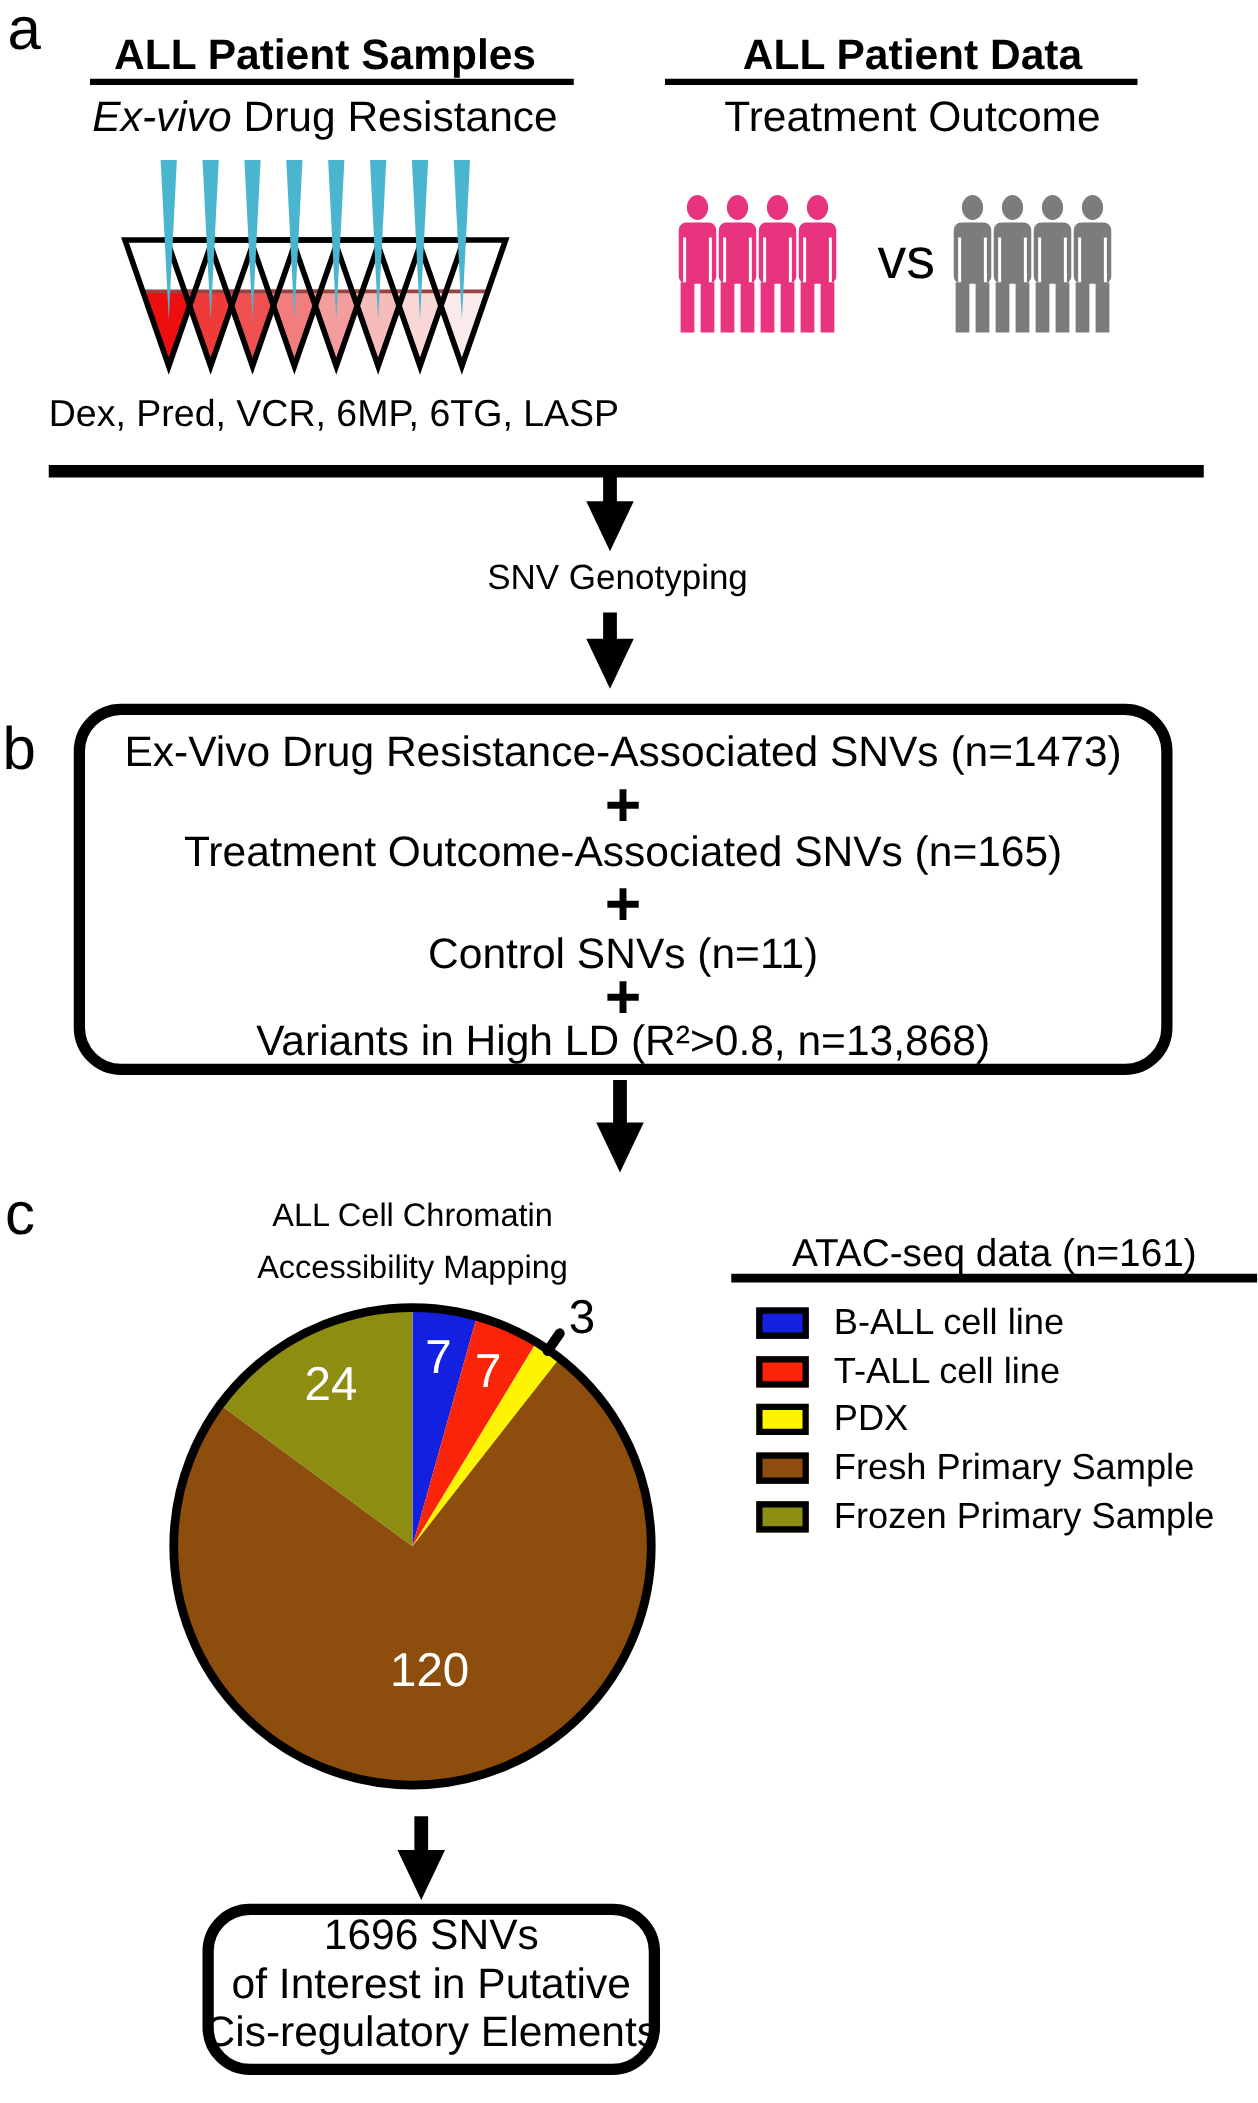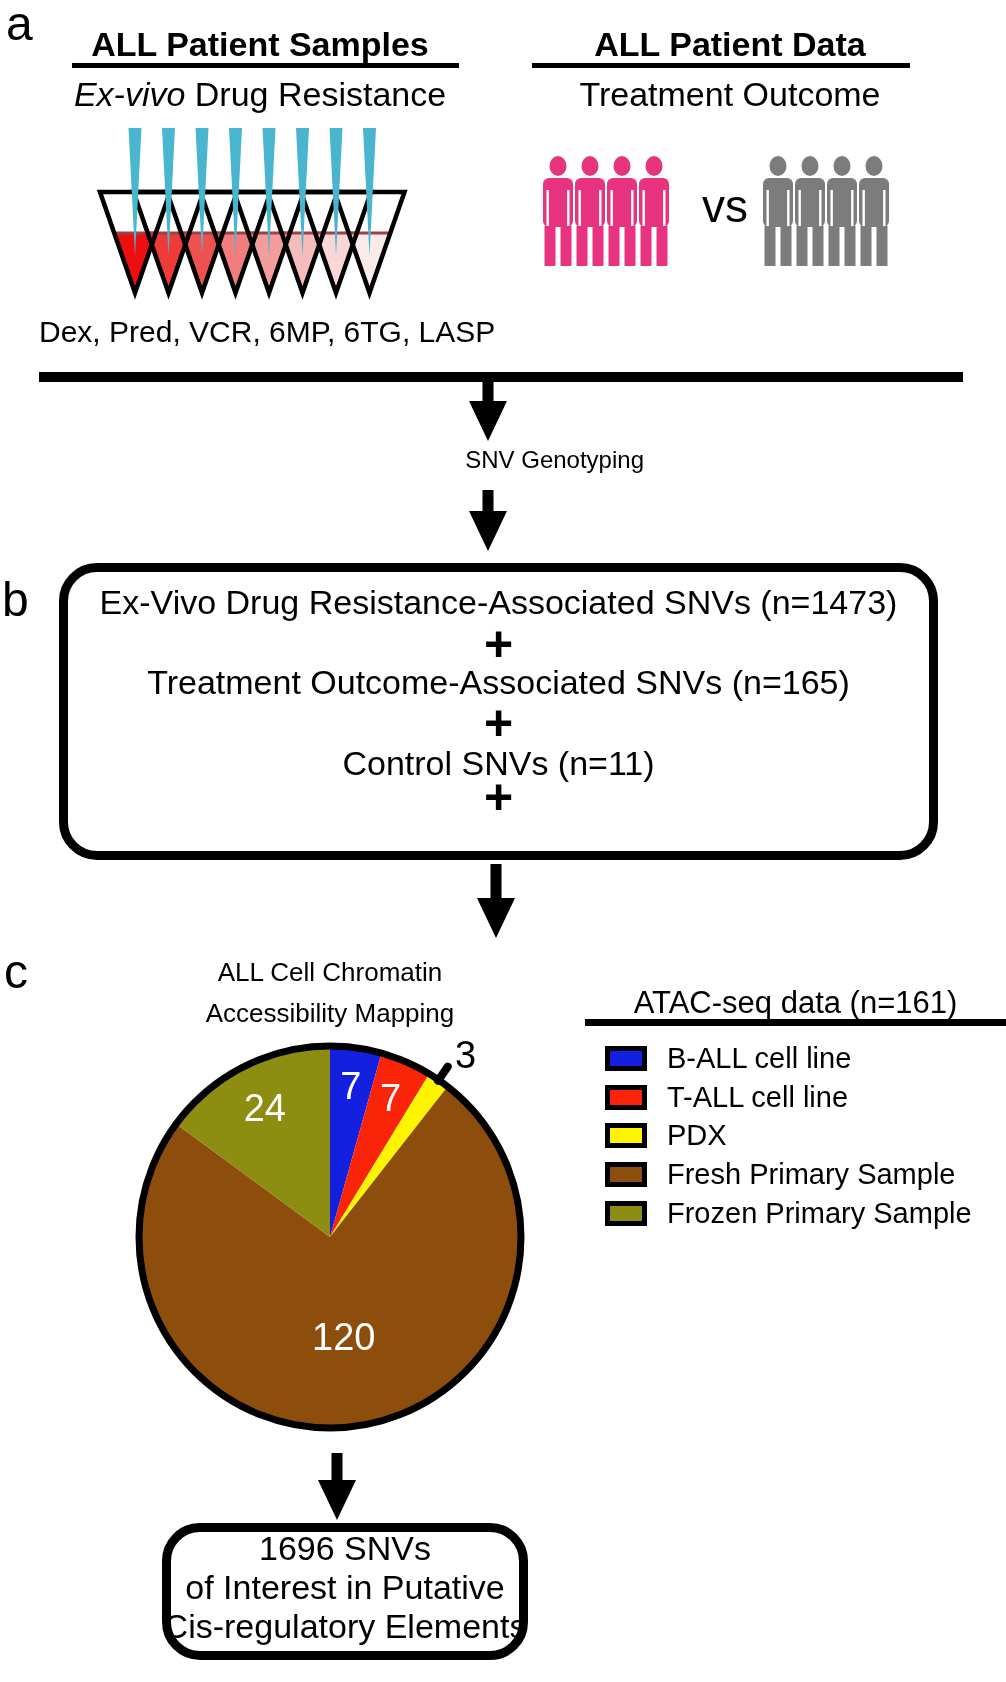--- a/index.html
+++ b/index.html
@@ -8,21 +8,21 @@
     font-family:"Liberation Sans", sans-serif; color:#000; overflow:hidden;
   }
   .abs { position:absolute; }
   .ctr { text-align:center; }
   .panel-letter { font-size:48px; line-height:1; }
   .h-title { font-size:34px; font-weight:bold; line-height:1.1; }
   .h-sub { font-size:34px; line-height:1.1; }
   .uline { background:#000; }
   .drugs { font-size:30px; line-height:1; }
   .vs { font-size:46px; line-height:1; }
-  .flowlabel { font-size:24px; line-height:1;text-align:right; }
+  .flowlabel { font-size:28px; line-height:1; }
   .bbox {
     box-sizing:border-box; border:9px solid #000; border-radius:38px; background:#fff;
   }
   .brow { position:absolute; left:0; right:0; text-align:center; font-size:34px; line-height:36px; }
   .bplus { position:absolute; left:0; right:0; text-align:center; font-size:50px; line-height:48px; font-weight:bold; }
   .ctitle { font-size:26px; line-height:1.1; }
   .ltitle { font-size:31px; line-height:1.1; }
   .lrow { position:absolute; display:flex; align-items:center; height:33px; }
   .swatch { box-sizing:border-box; width:42px; height:25px; border:5px solid #000; flex:0 0 auto; }
   .llabel { font-size:29px; line-height:1; margin-left:20px; white-space:nowrap; }
@@ -178,20 +178,21 @@
   <div class="abs flowlabel ctr" style="left:344px;top:448px;width:300px;">SNV Genotyping</div>
 
   <div class="abs panel-letter" style="left:2px;top:576px;">b</div>
   <div class="abs bbox" style="left:59px;top:563px;width:879px;height:297px;">
     <div class="brow" style="top:12px;">Ex-Vivo Drug Resistance-Associated SNVs (n=1473)</div>
     <div class="bplus" style="top:48px;">+</div>
     <div class="brow" style="top:92px;">Treatment Outcome-Associated SNVs (n=165)</div>
     <div class="bplus" style="top:127px;">+</div>
     <div class="brow" style="top:173px;">Control SNVs (n=11)</div>
     <div class="bplus" style="top:201px;">+</div>
+    <div class="brow" style="top:243px;">Variants in High LD (R²&gt;0.8, n=13,868)</div>
   </div>
 
   <div class="abs panel-letter" style="left:4px;top:948px;">c</div>
   <div class="abs ctitle ctr" style="left:130px;top:958px;width:400px;">ALL Cell Chromatin</div>
   <div class="abs ctitle ctr" style="left:130px;top:999px;width:400px;">Accessibility Mapping</div>
 
   <div class="abs ltitle ctr" style="left:585px;top:986px;width:421px;">ATAC-seq data (n=161)</div>
   <div class="abs uline" style="left:585px;top:1019px;width:421px;height:7px;"></div>
 
   <div class="lrow" style="left:605px;top:1081px;">

